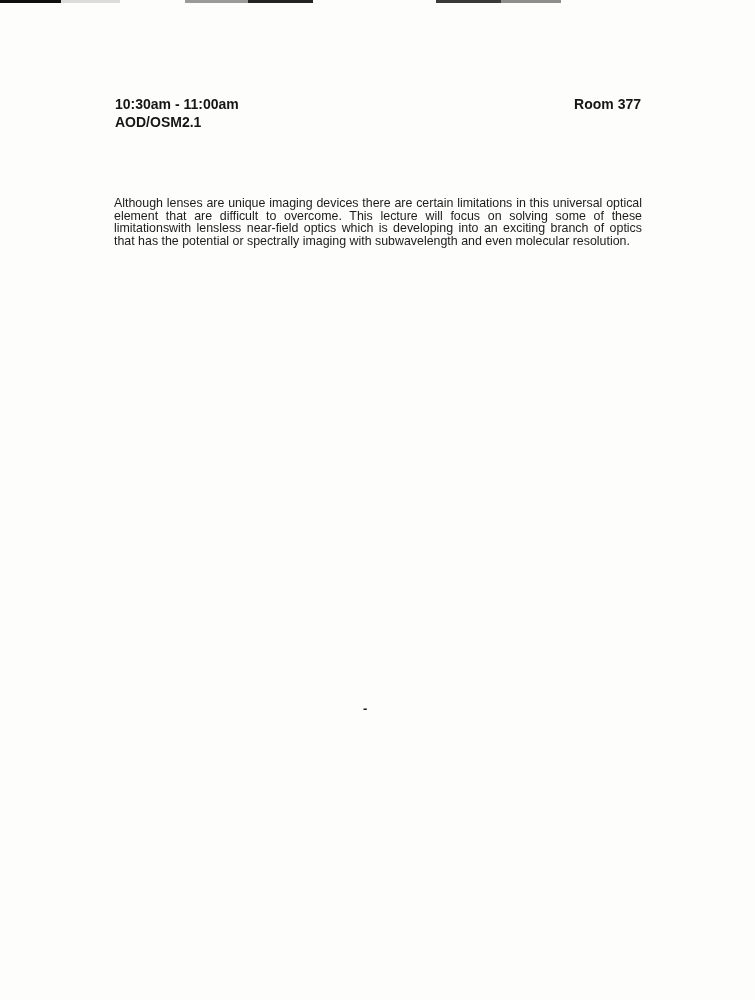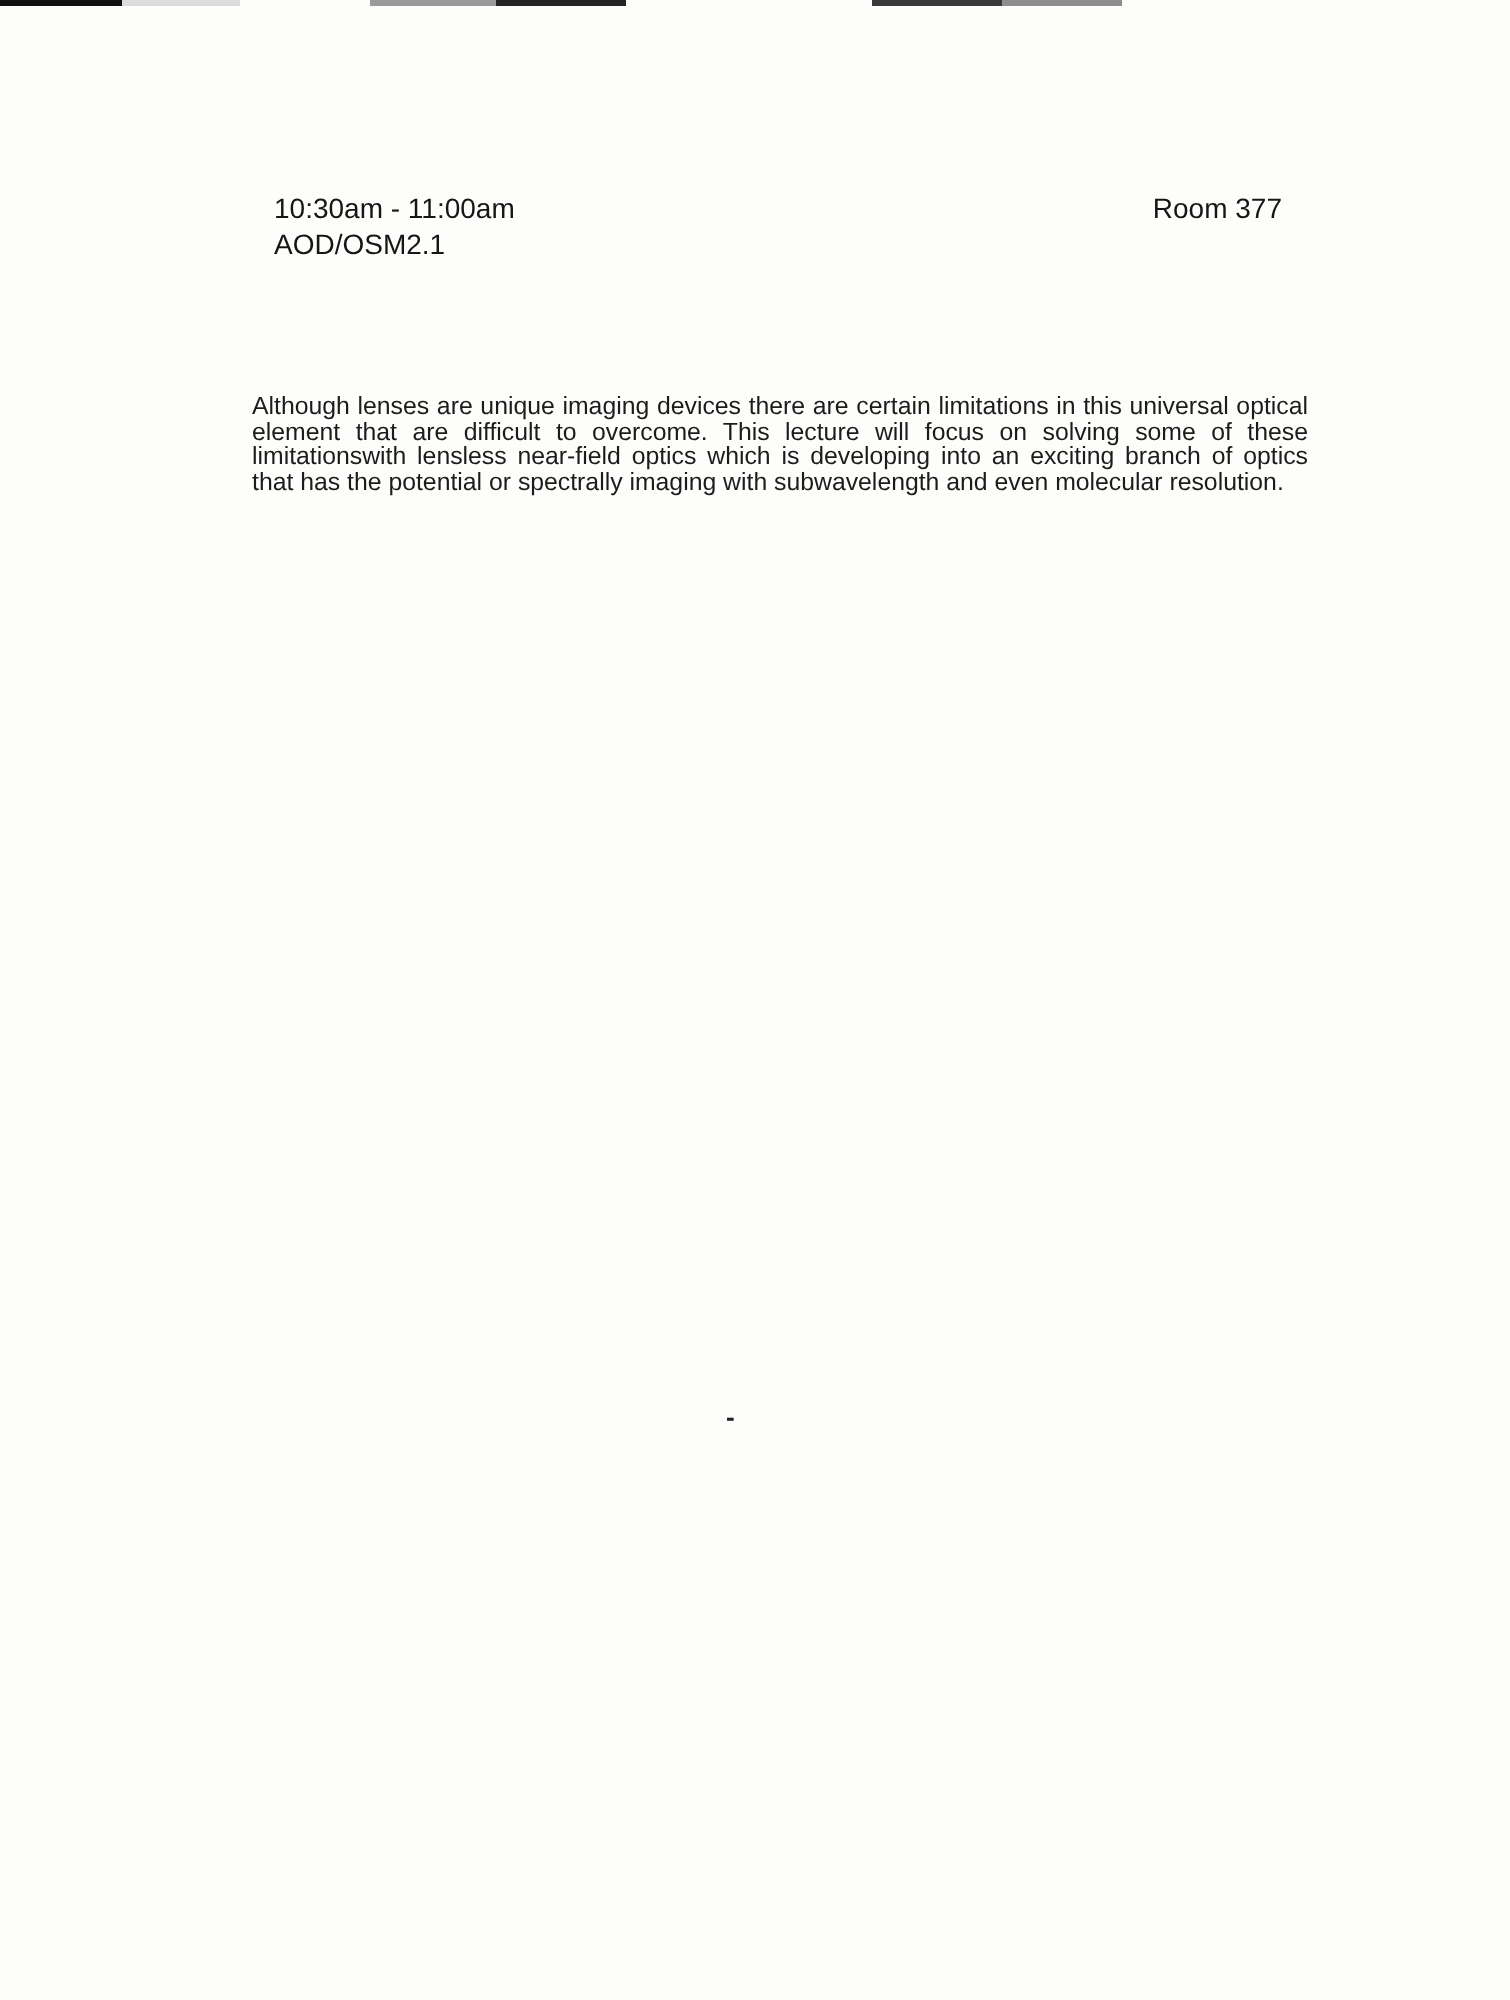--- a/index.html
+++ b/index.html
@@ -28,23 +28,22 @@
   .strip-4 { left: 248px; width: 65px; background: #242424; }
   .strip-5 { left: 436px; width: 65px; background: #3a3a3a; }
   .strip-6 { left: 501px; width: 60px; background: #8e8e8e; }
 
   .session-block {
     position: absolute;
     top: 95px;
     left: 115px;
     right: 114px;
     font-size: 14px;
-    font-weight: normal;
+    font-weight: bold;
     line-height: 18px;
-    margin-left: 22px;
   }
   .session-row-1 {
     display: flex;
     justify-content: space-between;
   }
   .paper-title {
     position: absolute;
     top: 146px;
     left: 0;
     width: 755px;
@@ -66,21 +65,20 @@
   }
   .abstract {
     position: absolute;
     top: 197px;
     left: 114px;
     width: 528px;
     font-size: 12.4px;
     line-height: 12.7px;
     text-align: justify;
     color: #1c1c1c;
-    margin-left: 12px;
   }
   .stray-dash {
     position: absolute;
     top: 701px;
     left: 363px;
     font-size: 13px;
     font-weight: bold;
     color: #222;
   }
   .page-number {

